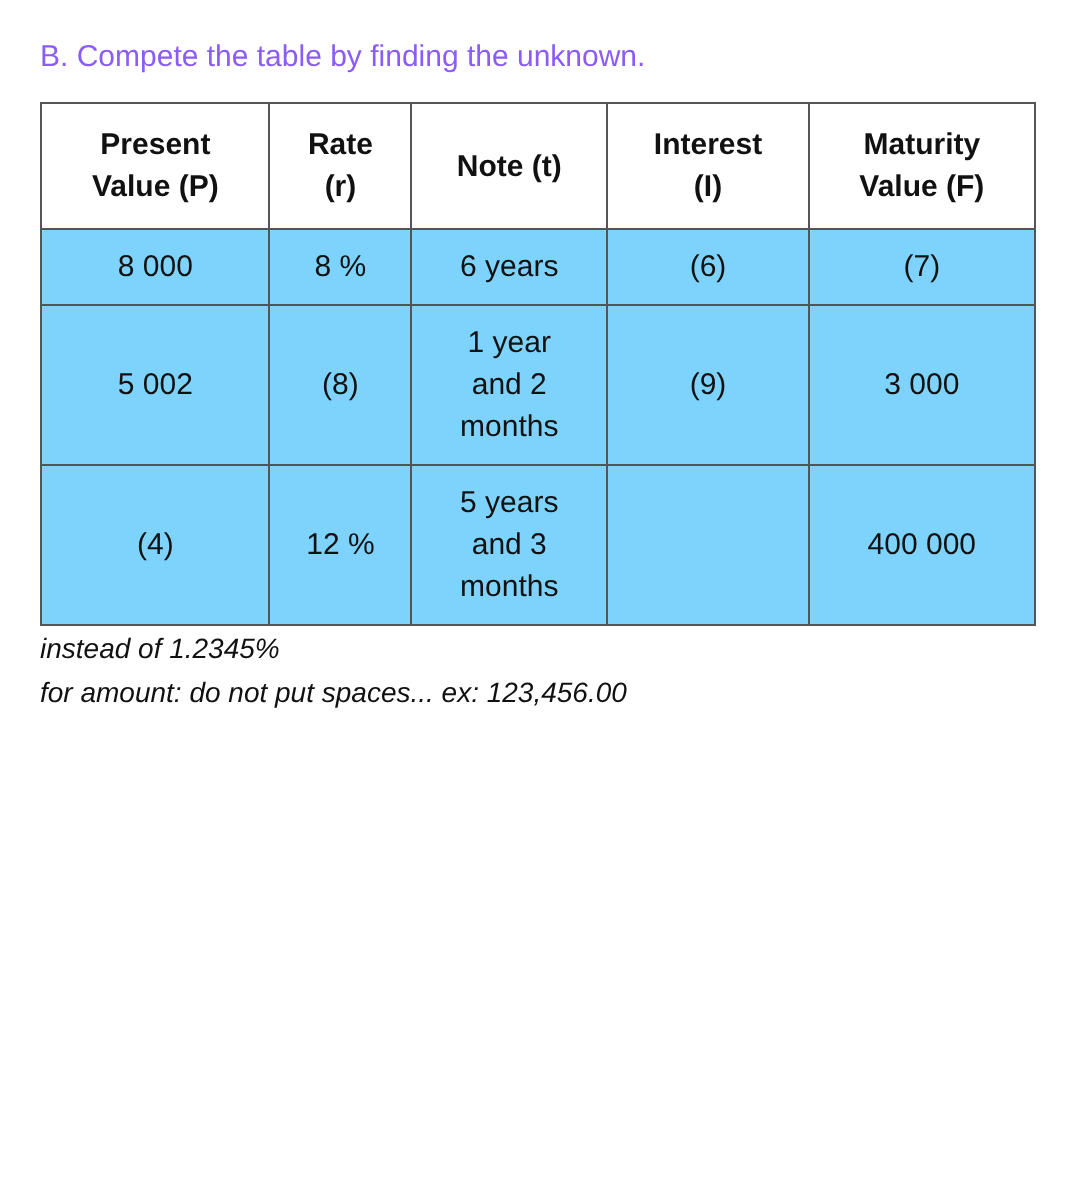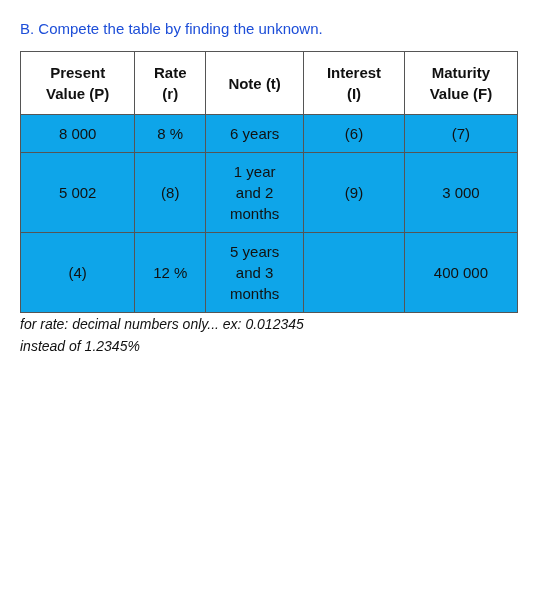--- a/index.html
+++ b/index.html
@@ -14,21 +14,21 @@
       background: #ffffff;
       color: #111;
       padding: 20px;
       width: 538px;
       min-height: 599px;
     }
 
     .instruction {
       margin-bottom: 14px;
       font-size: 15px;
-      color: #1d4ed8;
+      color: #8b5cf6;
     }
 
     table {
       border-collapse: collapse;
       width: 100%;
     }
 
     th, td {
       border: 1px solid #555;
       padding: 8px 6px;
@@ -37,21 +37,21 @@
       line-height: 1.4;
     }
 
     thead th {
       font-weight: bold;
       background: #fff;
       padding: 10px 6px;
     }
 
     tbody td {
-      background: #0ea5e9;
+      background: #7dd3fc;
     }
 
     .note-section {
       font-size: 14px;
       line-height: 1.6;
       color: #111;
     }
 
     .note-label {
       font-style: italic;
@@ -96,15 +96,15 @@
       <td>(4)</td>
       <td>12 %</td>
       <td>5 years<br>and 3<br>months</td>
       <td></td>
       <td>400 000</td>
     </tr>
   </tbody>
 </table>
 
 <div class="note-section">
-  <div class="note-text">for rate: decimal numbers only... ex: 0.012345</div>
   <div class="note-text">instead of 1.2345%</div>
+  <div class="note-text">for amount: do not put spaces... ex: 123,456.00</div>
 </div>
 
 </body></html>

